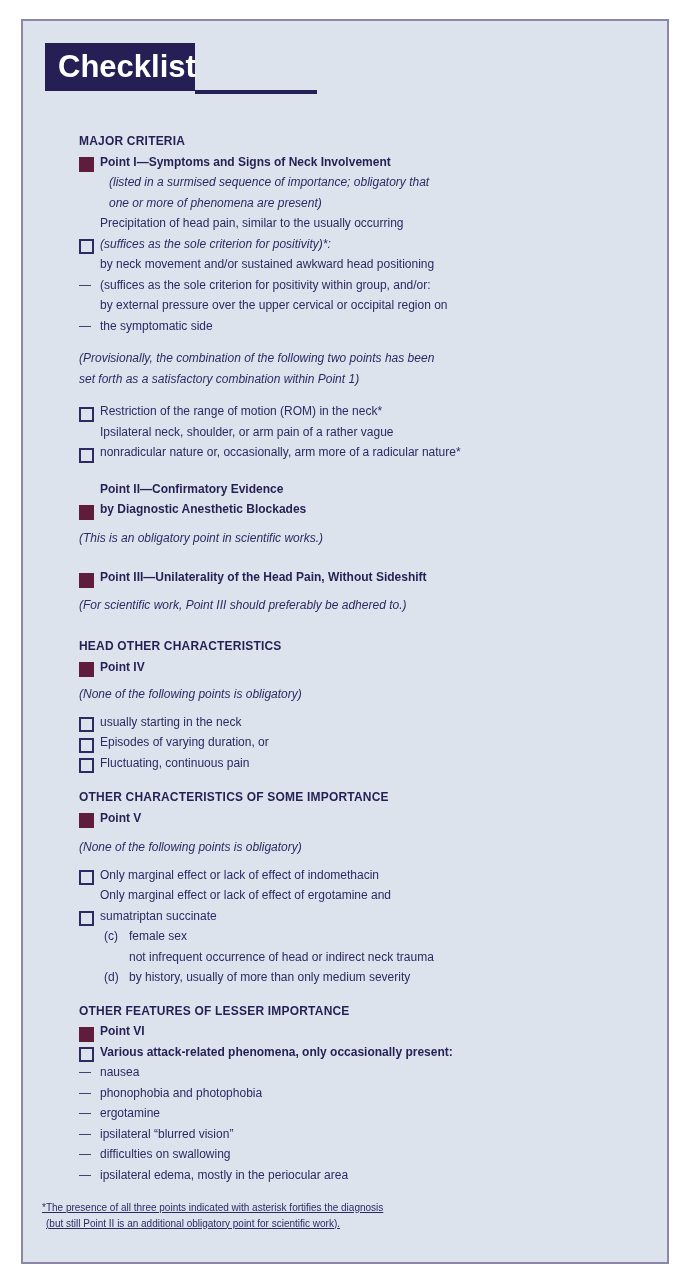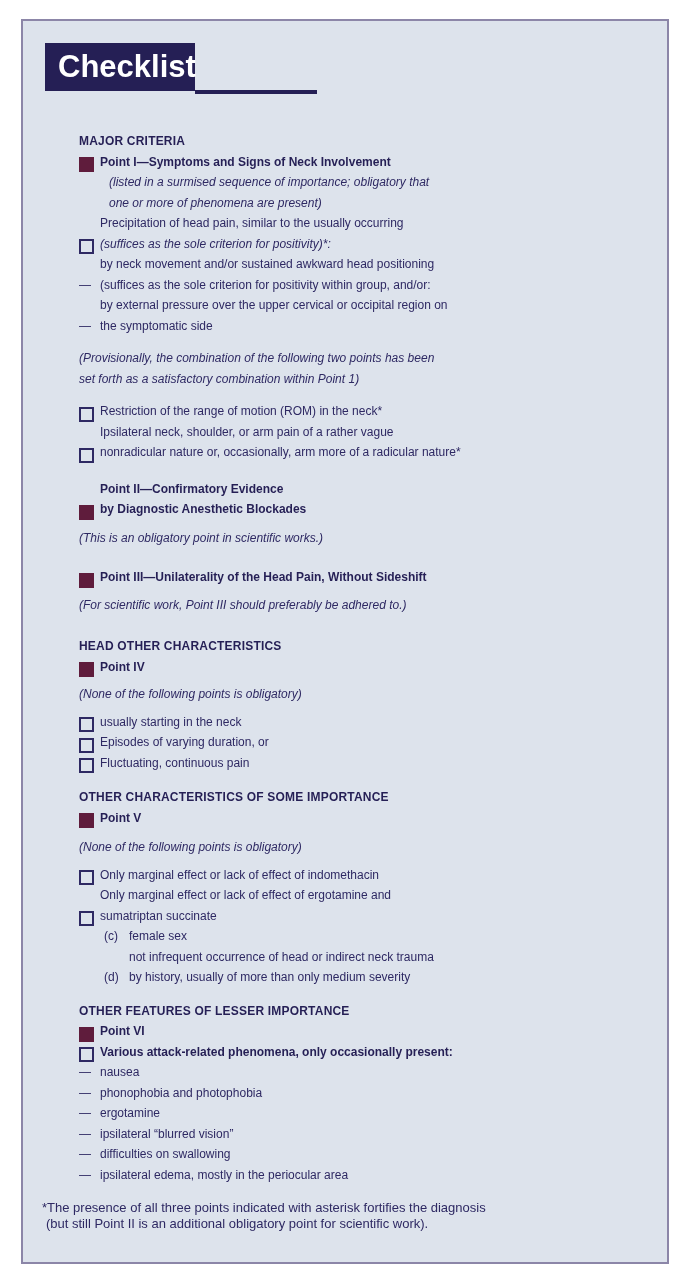--- a/index.html
+++ b/index.html
@@ -21,21 +21,21 @@
   .row.hdr .ln{font-weight:bold;color:var(--heading);letter-spacing:0.2px;}
   .row.item{display:flex;align-items:flex-end;}
   .row.item.letter{margin-left:25px;}
   .marker{flex:0 0 21px;width:21px;color:var(--text);}
   .marker.letter{flex:0 0 25px;width:25px;}
   .marker.filled::before{content:"";display:block;width:15px;height:15px;background:var(--bullet);margin-top:2px;}
   .marker.empty::before{content:"";display:block;width:11px;height:11px;border:2px solid var(--text);margin-top:3px;background:transparent;}
   .row.cont{margin-left:30px;}
   .txt{flex:1 1 auto;min-width:0;}
   .gap{width:100%;}
-  .footnote{margin-top:15px;margin-left:19px;font-size:13px;line-height:15.5px;color:var(--text);}
+  .footnote{margin-top:15px;margin-left:19px;font-size:10px;line-height:15.5px;color:var(--text);text-decoration:underline;}
   .footnote .ln2{padding-left:4px;}
 </style>
 </head>
 <body>
 
 <div class="frame">
   <div class="title-row">
     <div class="title-box">
       <span>Checklist</span>
     </div>

